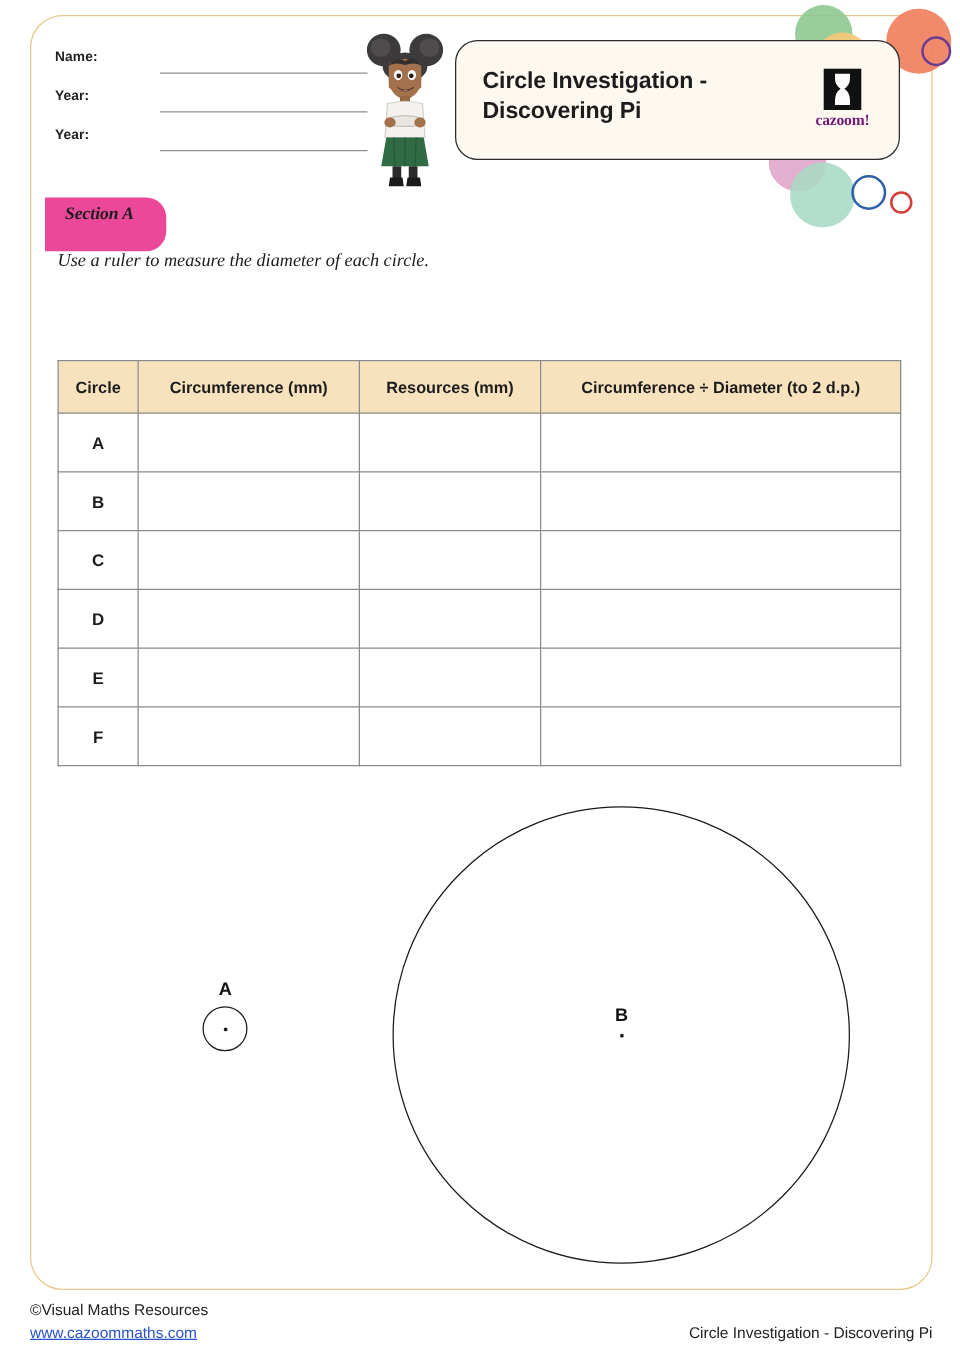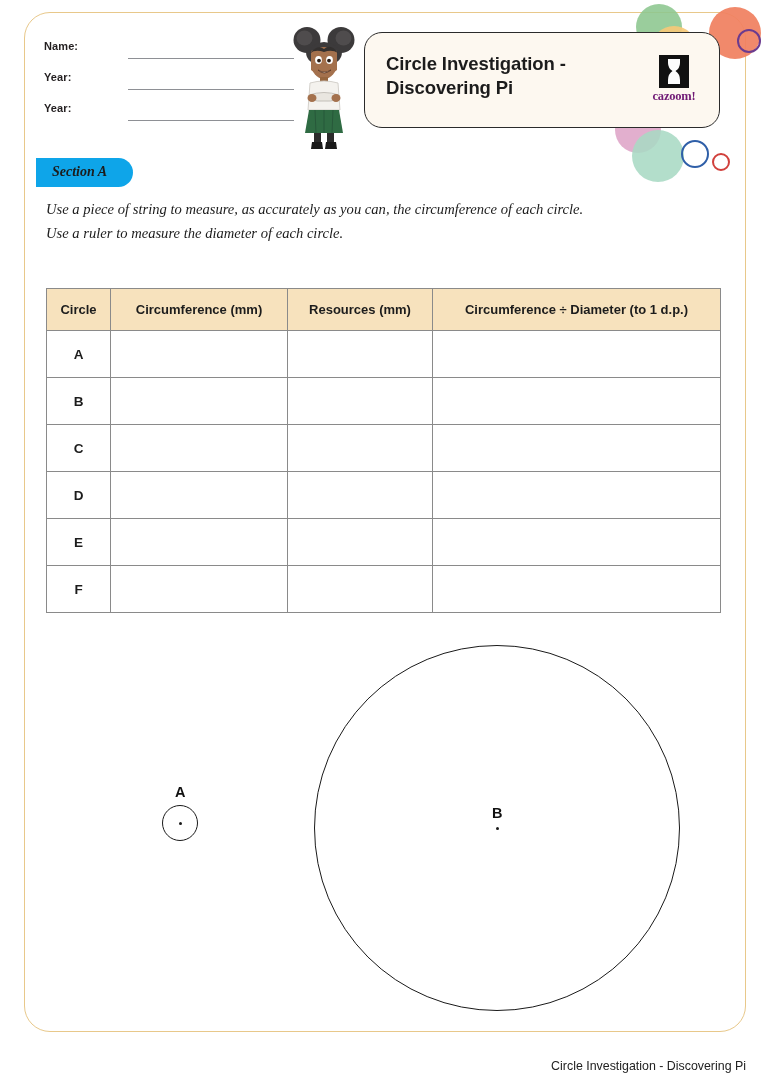--- a/index.html
+++ b/index.html
@@ -102,22 +102,22 @@
     font-size: 12.5px;
     letter-spacing: -.2px;
     color: #701a75;
     margin-top: 1px;
   }
 
   
   #section-pill {
     position: absolute;
     left: 36px; top: 158px;
-    padding: 6px 26px 7px 16px;
-    background: #0ea5e9;
+    padding: 6px 26px 21px 16px;
+    background: #ec4899;
     border-radius: 0 16px 16px 0;
     font-family: "Liberation Serif", serif;
     font-style: italic; font-weight: bold;
     font-size: 14px; color: #1c1c1c; text-align: center;
   }
 
   
   #instructions {
     position: absolute;
     left: 46px; top: 198px;
@@ -294,37 +294,36 @@
           <path d="M9 4 L21 4 L21 8 Q21 13 16.5 16 Q21 19 21 25 L21 29 L9 29 L9 25 Q9 19 13.5 16 Q9 13 9 8 Z" fill="#fdfdfd"></path>
         </svg>
       </div>
       <div id="logo-word">cazoom!</div>
     </div>
   </div>
 
   <div id="section-pill">Section A</div>
 
   <div id="instructions">
-    <div>Use a piece of string to measure, as accurately as you can, the circumference of each circle.</div>
     <div>Use a ruler to measure the diameter of each circle.</div>
   </div>
 
   <table id="data-table">
     <colgroup>
       <col class="col-circle">
         <col class="col-circ">
         <col class="col-diam">
         <col class="col-ratio">
     </colgroup>
     <thead>
       <tr>
         <th>Circle</th>
         <th>Circumference (mm)</th>
         <th>Resources (mm)</th>
-        <th>Circumference ÷ Diameter (to 1 d.p.)</th>
+        <th>Circumference ÷ Diameter (to 2 d.p.)</th>
       </tr>
     </thead>
     <tbody id="table-body">
         <tr>
           <td class="cell-letter">A</td>
           <td></td>
           <td></td>
           <td></td>
         </tr>
         <tr>
@@ -363,16 +362,20 @@
   <div id="circles-area">
       <div class="meas-circle" style="width: 36px; height: 36px; left: 116px; top: 187px;"></div>
       <div class="center-dot" style="left: 132.5px; top: 203.5px;"></div>
       <div class="circle-label" style="left: 129px; top: 166px;">A</div>
       <div class="meas-circle" style="width: 366px; height: 366px; left: 268px; top: 27px;"></div>
       <div class="center-dot" style="left: 449.5px; top: 208.5px;"></div>
       <div class="circle-label" style="left: 446px; top: 187px;">B</div>
     </div>
 
   <div id="footer">
+    <div id="footer-left">
+      <div>©Visual Maths Resources</div>
+      <a id="footer-link" href="#">www.cazoommaths.com</a>
+    </div>
     <div id="footer-right">Circle Investigation - Discovering Pi</div>
   </div>
 
 </div>
 
 </body></html>

